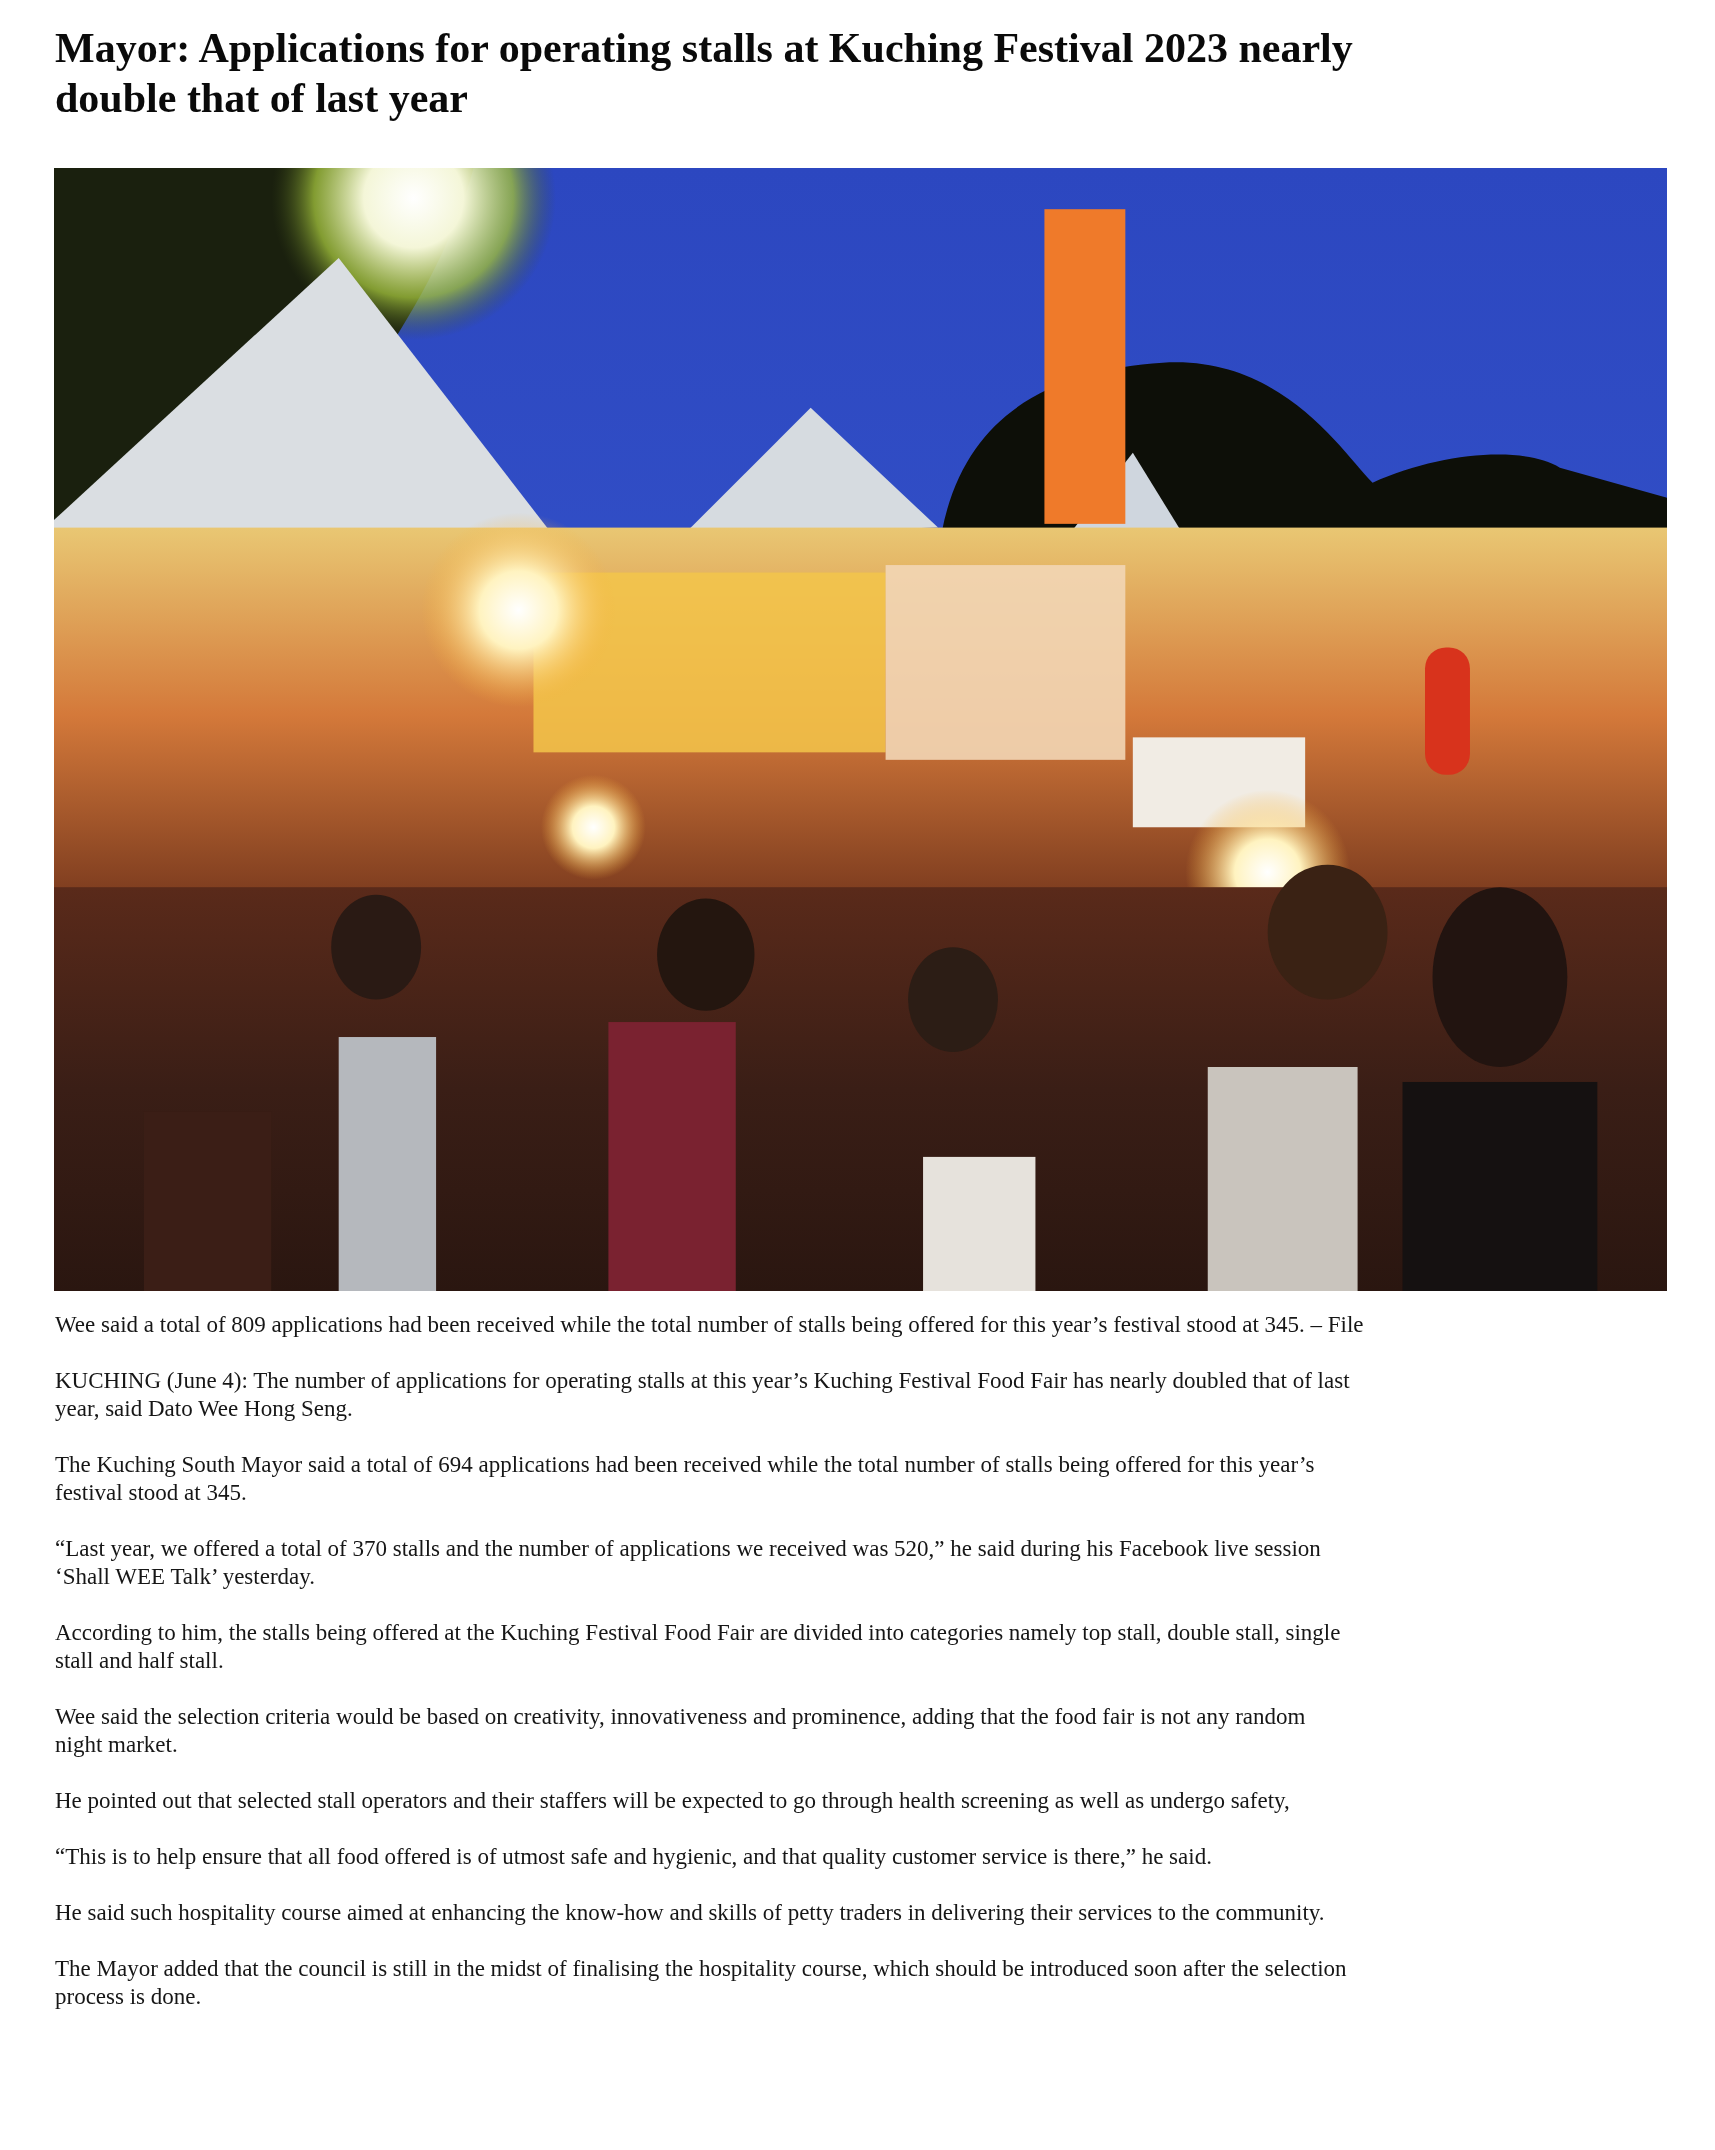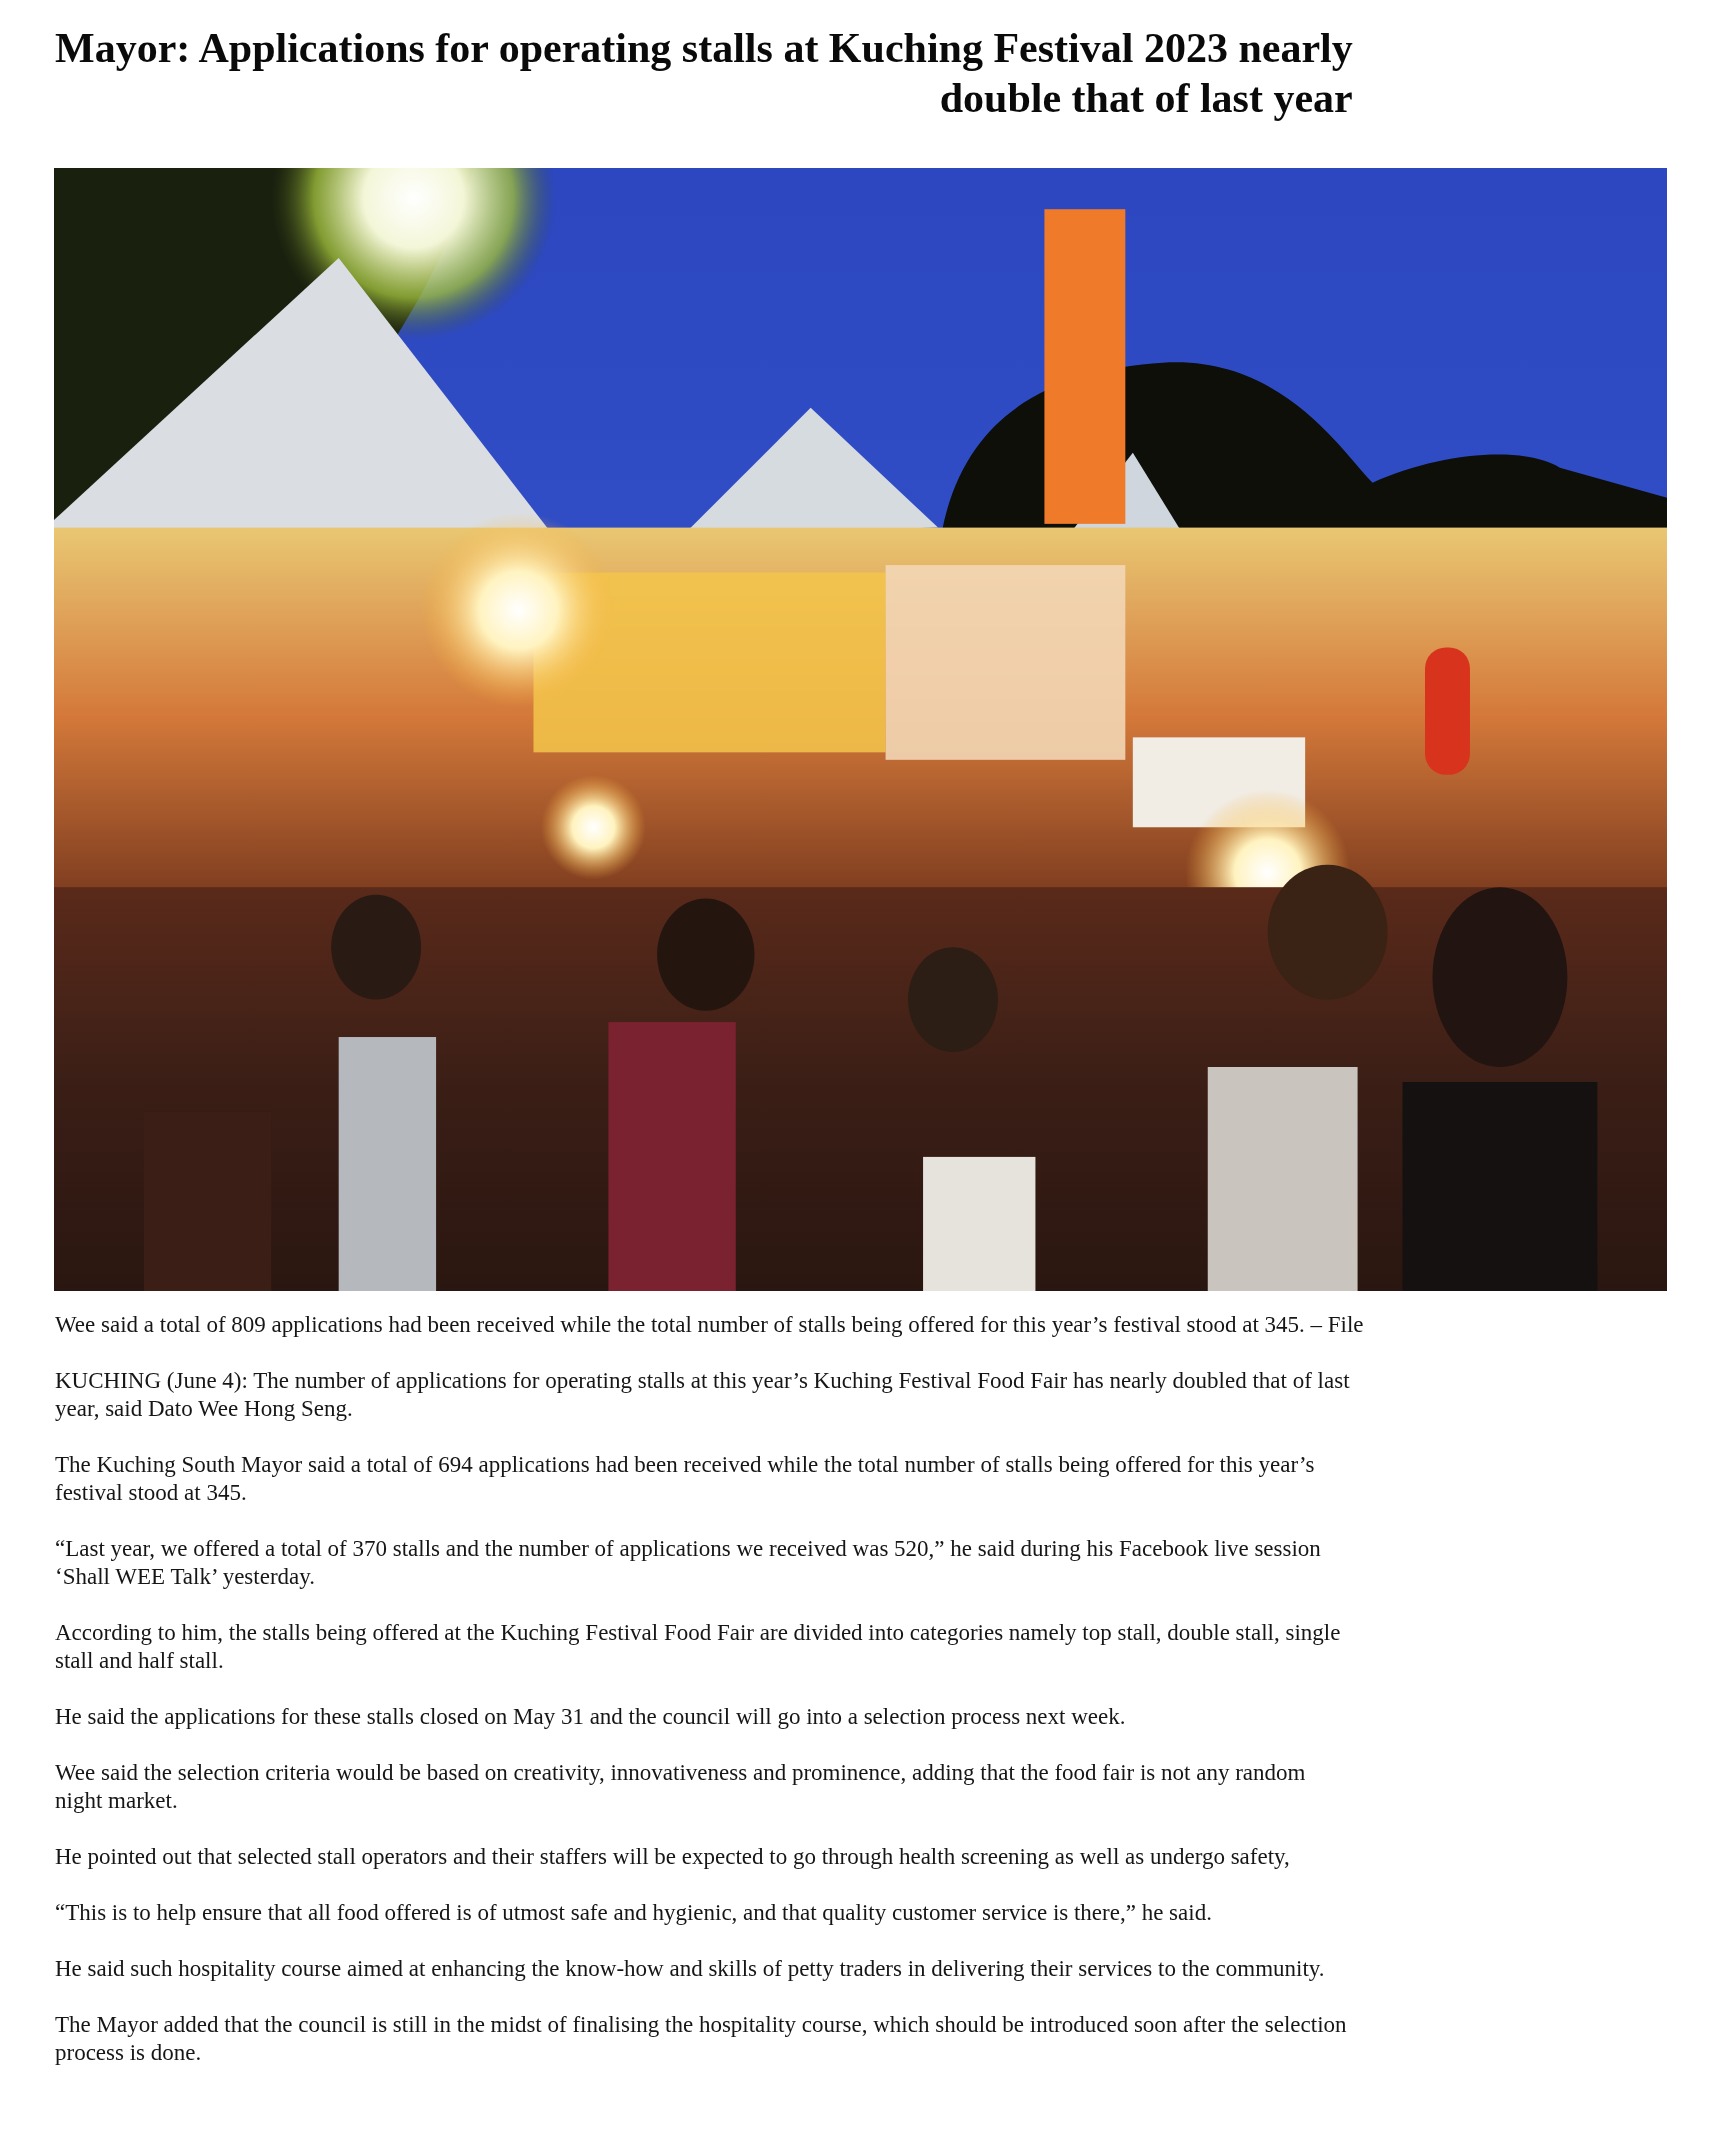--- a/index.html
+++ b/index.html
@@ -4,21 +4,21 @@
 <style>
   html, body { margin: 0; padding: 0; background: #ffffff; }
   body { width: 1715px; height: 2151px; position: relative; overflow: hidden; }
   .article { position: absolute; left: 55px; top: 0; width: 1619px; }
   .title {
     position: absolute; left: 0; top: 22.5px; margin: 0;
     font-family: "Liberation Serif", "DejaVu Serif", serif;
     font-weight: bold; font-size: 42px; line-height: 50px; color: #0a0a0a;
     white-space: nowrap;
   }
-  .title span { display: block; text-align: right; }
+  .title span { display: block; }
   .photo {
     position: absolute; left: -1.5px; top: 168px; width: 1613px; height: 1123px;
     overflow: hidden; background: #1c2a55;
   }
   .photo svg { display: block; width: 100%; height: 100%; }
   .body {
     position: absolute; left: 0; top: 1311px; width: 1611px;
     font-family: "Liberation Serif", "DejaVu Serif", serif;
     font-size: 23px; line-height: 28px; color: #161616;
   }
@@ -116,23 +116,20 @@
     </p>
     <p class="para">
       <span>“Last year, we offered a total of 370 stalls and the number of applications we received was 520,” he said during his Facebook live session</span>
       <span>‘Shall WEE Talk’ yesterday.</span>
     </p>
     <p class="para">
       <span>According to him, the stalls being offered at the Kuching Festival Food Fair are divided into categories namely top stall, double stall, single</span>
       <span>stall and half stall.</span>
     </p>
     <p class="para">
-      <span>He said the applications for these stalls closed on May 31 and the council will go into a selection process next week.</span>
-    </p>
-    <p class="para">
       <span>Wee said the selection criteria would be based on creativity, innovativeness and prominence, adding that the food fair is not any random</span>
       <span>night market.</span>
     </p>
     <p class="para">
       <span>He pointed out that selected stall operators and their staffers will be expected to go through health screening as well as undergo safety,</span>
     </p>
     <p class="para">
       <span>“This is to help ensure that all food offered is of utmost safe and hygienic, and that quality customer service is there,” he said.</span>
     </p>
     <p class="para">

